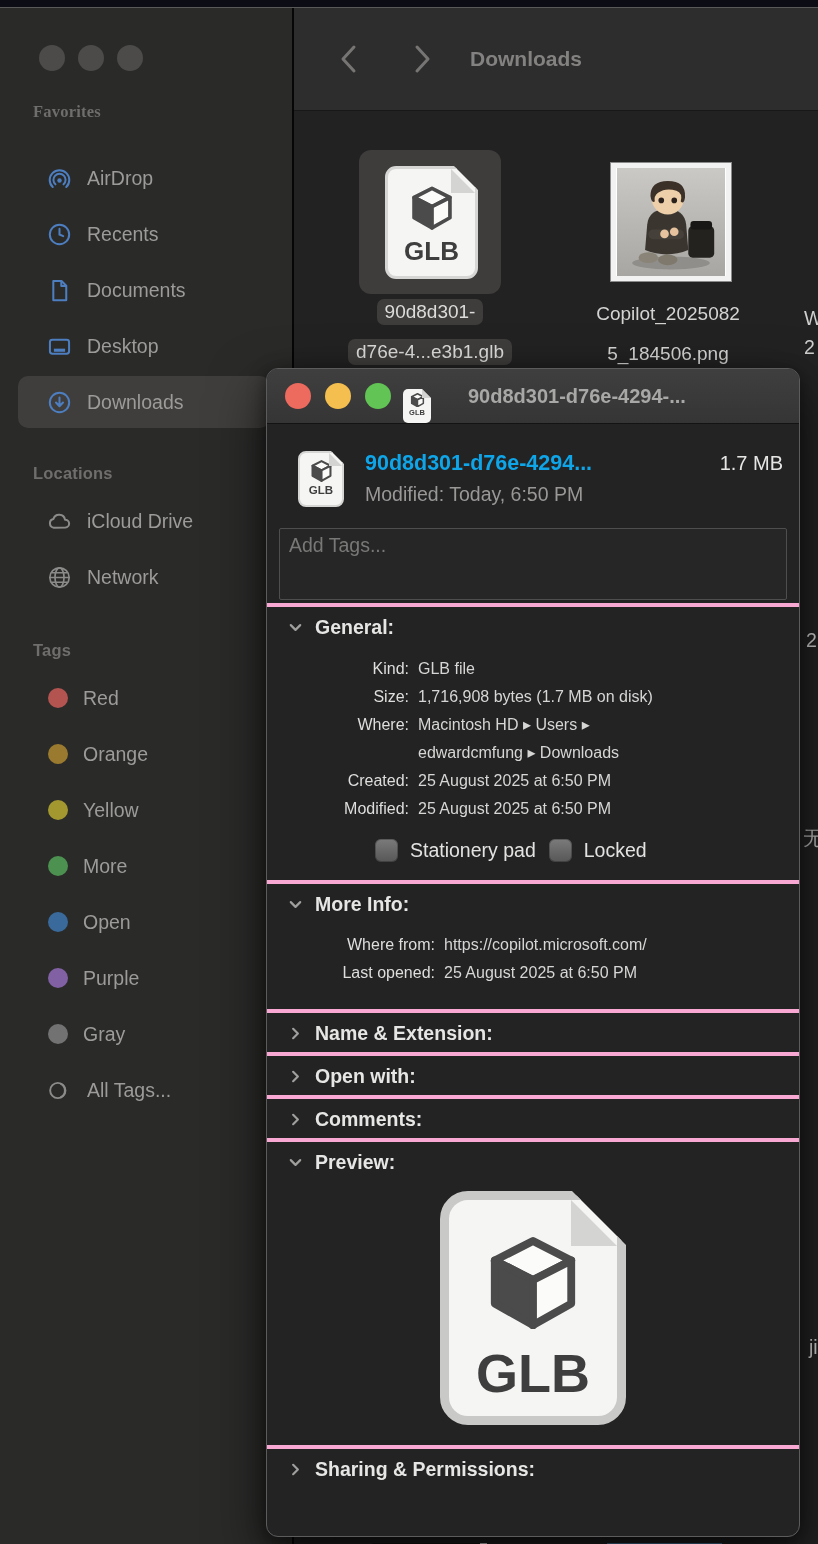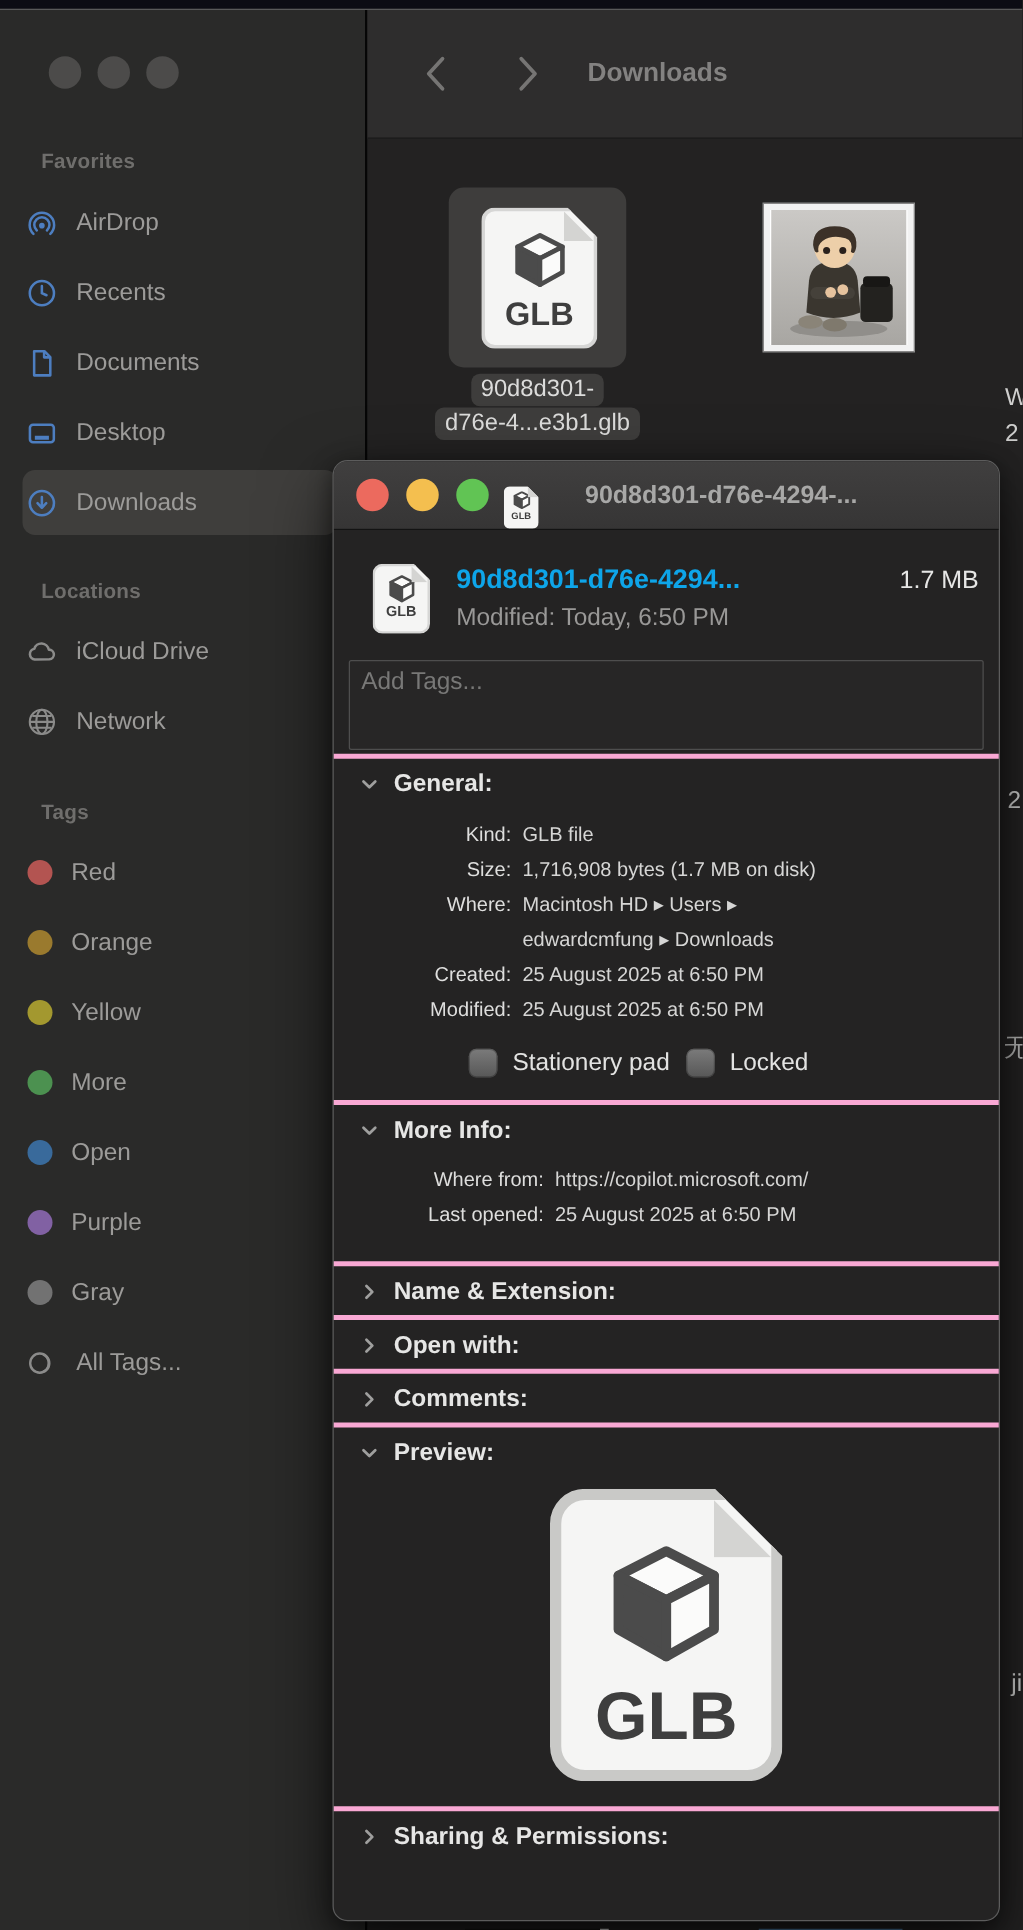--- a/index.html
+++ b/index.html
@@ -14,34 +14,34 @@
   .finder{left:0;top:7px;width:818px;height:1537px;border-top:1px solid #59595a;box-sizing:border-box;}
   .sidebar{left:0;top:0;width:292px;height:1536px;background:#2a2a29;}
   .vdivider{left:292px;top:0;width:2px;height:1536px;background:#060606;}
   .content{left:294px;top:0;width:524px;height:1536px;background:#232222;}
   .toolbar{left:0;top:0;width:524px;height:102px;background:#2e2d2d;border-bottom:1px solid #181818;}
 
   .tl-dot{width:26px;height:26px;border-radius:50%;}
   .tl-gray{background:#4c4b4a;}
 
   .side-head{left:33px;font-size:16.5px;font-weight:700;color:#6f6e6c;letter-spacing:.2px;}
-  .side-item{left:18px;width:246px;height:52px;display:flex;align-items:center;gap:13px;
+  .side-item{left:44px;width:246px;height:52px;display:flex;align-items:center;gap:13px;
              font-size:19.5px;color:#9c9b99;}
   .side-sel{left:18px;width:252px;height:52px;border-radius:10px;background:#3f3e3c;}
   .sicon{width:30px;height:30px;display:flex;align-items:center;justify-content:center;flex:none;}
   .sicon svg{width:27px;height:27px;}
   .tagdot{width:20px;height:20px;border-radius:50%;margin-left:4px;margin-right:2px;flex:none;}
 
   
   .nav-chev{width:26px;height:34px;}
   .tb-title{font-size:21px;font-weight:700;color:#838281;}
 
   
   .sel-tile{left:65px;top:142px;width:142px;height:144px;border-radius:12px;background:#3e3d3c;}
-  .file-label{display:flex;flex-direction:column;align-items:center;gap:1px;font-size:19px;line-height:26px;color:#dcdcdb;}
+  .file-label{display:flex;flex-direction:column;align-items:center;gap:14px;font-size:19px;line-height:26px;color:#dcdcdb;}
   .file-label span{padding:0 8px;border-radius:7px;}
   .badge-bg span{background:#3e3d3c;}
   .png-frame{left:317px;top:155px;width:110px;height:108px;background:#fff;border:5px solid #f2f2f2;
              outline:1px solid #8a8a8a;}
   .png-frame svg{width:100%;height:100%;display:block;}
 
   
   .frag{color:#cfcfce;font-size:19.5px;white-space:nowrap;}
 
   
@@ -127,21 +127,21 @@
 
 <div class="abs menustrip"></div>
 
 <div class="abs finder">
 
   <div class="abs sidebar">
     <div class="abs tl-dot tl-gray" style="left:39px;top:37px;"></div>
     <div class="abs tl-dot tl-gray" style="left:78px;top:37px;"></div>
     <div class="abs tl-dot tl-gray" style="left:117px;top:37px;"></div>
 
-    <div class="abs side-head" style="top:112px;">Favorites</div>
+    <div class="abs side-head" style="top:94px;font-family:Liberation Serif, serif;">Favorites</div>
 
     <div class="abs side-sel" style="top:368px;"></div>
 
     <div class="abs side-item" style="top:144px;">
       <span class="sicon">
         <svg viewBox="0 0 24 24" fill="none" stroke="#4d7ec0" stroke-width="1.8" stroke-linecap="round">
           <circle cx="12" cy="13.8" r="2" fill="#4d7ec0" stroke="none"></circle>
           <path d="M8.4 17.2 A5.4 5.4 0 1 1 15.6 17.2"></path>
           <path d="M6 19.6 A8.7 8.7 0 1 1 18 19.6"></path>
         </svg>
@@ -294,20 +294,24 @@
         <circle cx="44" cy="61" r="4" fill="#e6c39e"></circle>
           <circle cx="53" cy="59" r="4" fill="#e6c39e"></circle>
         <ellipse cx="29" cy="83" rx="9" ry="5" fill="#8a8478"></ellipse>
           <ellipse cx="47" cy="85" rx="9" ry="5" fill="#7f796d"></ellipse>
         <circle cx="47" cy="28" r="15" fill="#edcfa9"></circle>
         <path d="M31 26 q0 -14 16 -14 q17 0 16 15 q-1 7 -4 4 q2 -8 -4 -10 q-10 -3 -17 2 q-4 3 -3 8 q-3 2 -4 -5 z" fill="#3c3128"></path>
         <circle cx="41" cy="30" r="2.6" fill="#2a211c"></circle>
           <circle cx="53" cy="30" r="2.6" fill="#2a211c"></circle>
       </svg>
     </div>
+    <div class="abs file-label" style="left:274px;top:293px;width:200px;color:#d4d4d3;">
+      <span>Copilot_2025082</span>
+      <span>5_184506.png</span>
+    </div>
   </div>
 
   <div class="abs frag" style="left:804px;top:299px;">W</div>
   <div class="abs frag" style="left:804px;top:328px;">2</div>
   <div class="abs frag" style="left:806px;top:621px;">2</div>
   <div class="abs frag" style="left:803px;top:817px;color:#b9b9b8;font-size:20px;">无</div>
   <div class="abs frag" style="left:809px;top:1328px;">ji</div>
 
   <div class="abs bthumb-dark"></div>
   <div class="abs bthumb-white"></div>

